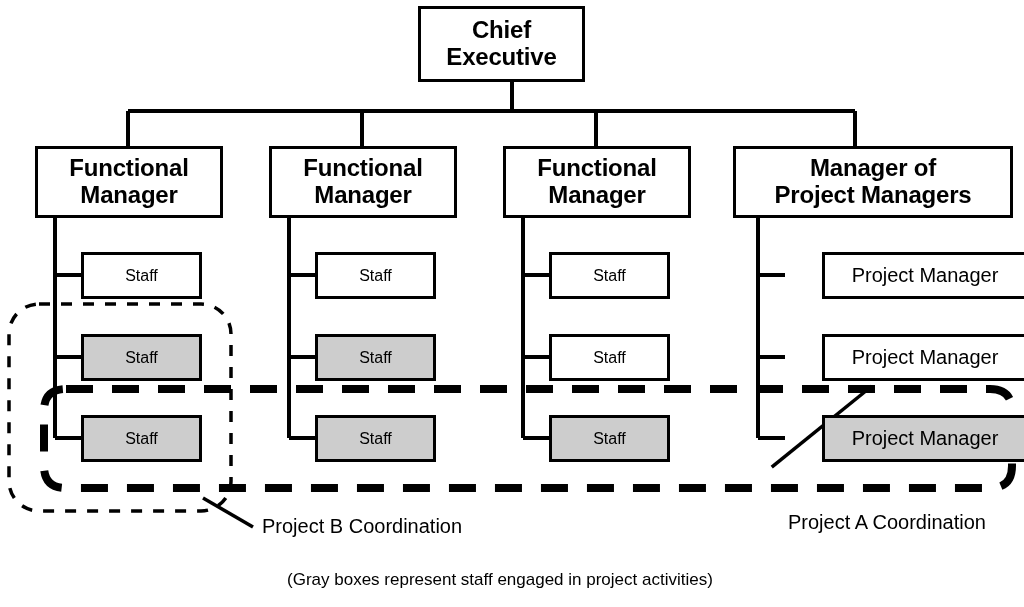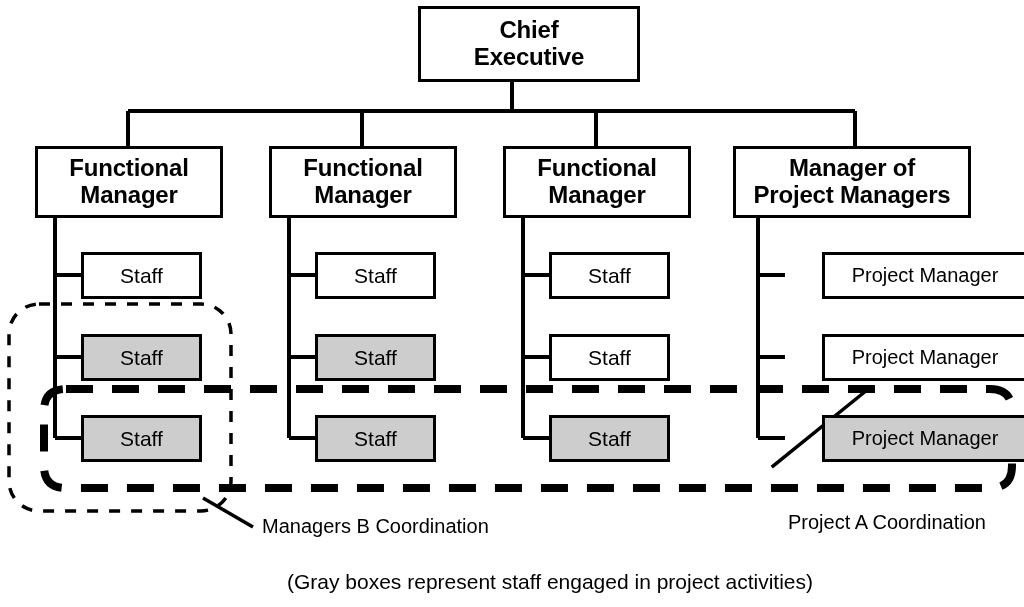--- a/index.html
+++ b/index.html
@@ -40,37 +40,37 @@
   .node-box.gray {
     background: #cdcdcd;
   }
   .node-box.bold-node {
     font-weight: bold;
     font-size: 24px;
     letter-spacing: -0.2px;
   }
   .node-box.plain-node {
     font-weight: normal;
-    font-size: 21px;
+    font-size: 16px;
   }
   .node-box.pm-node {
     font-weight: normal;
     font-size: 20px;
     margin-left: 38px;
   }
   .free-label {
     position: absolute;
     font-size: 20px;
     font-weight: normal;
     white-space: nowrap;
     z-index: 6;
   }
   .caption-label {
     position: absolute;
-    font-size: 21px;
+    font-size: 17px;
     white-space: nowrap;
     z-index: 6;
     text-align: center;
   }
 </style>
 </head>
 <body>
 
 <div id="chart-root">
 
@@ -116,34 +116,34 @@
              Q 1012 488 990 488
              L 66 488
              Q 44 488 44 466
              L 44 411
              Q 44 389 66 389 Z" fill="none" stroke="#000" stroke-width="8" stroke-dasharray="27 19" stroke-linecap="butt"></path>
 
     <line x1="872" y1="386" x2="830" y2="508" stroke="#000" stroke-width="3.5" transform="rotate(32 872 386)"></line>
 
   </svg>
 
-  <div class="node-box bold-node" style="left:418px; top:6px; width:222px; height:76px;">
+  <div class="node-box bold-node" style="left:418px; top:6px; width:167px; height:76px;">
     <span>Chief<br>Executive</span>
   </div>
 
   <div class="node-box bold-node" style="left:35px; top:146px; width:188px; height:72px;">
     <span>Functional<br>Manager</span>
   </div>
   <div class="node-box bold-node" style="left:269px; top:146px; width:188px; height:72px;">
     <span>Functional<br>Manager</span>
   </div>
   <div class="node-box bold-node" style="left:503px; top:146px; width:188px; height:72px;">
     <span>Functional<br>Manager</span>
   </div>
-  <div class="node-box bold-node" style="left:733px; top:146px; width:238px; height:72px;">
+  <div class="node-box bold-node" style="left:733px; top:146px; width:280px; height:72px;">
     <span>Manager of<br>Project Managers</span>
   </div>
 
   <div class="node-box plain-node" style="left:81px; top:252px; width:121px; height:47px;">
     <span>Staff</span>
   </div>
   <div class="node-box plain-node gray" style="left:81px; top:334px; width:121px; height:47px;">
     <span>Staff</span>
   </div>
   <div class="node-box plain-node gray" style="left:81px; top:415px; width:121px; height:47px;">
@@ -173,19 +173,19 @@
   <div class="node-box pm-node" style="left:784px; top:252px; width:206px; height:47px;">
     <span>Project Manager</span>
   </div>
   <div class="node-box pm-node" style="left:784px; top:334px; width:206px; height:47px;">
     <span>Project Manager</span>
   </div>
   <div class="node-box pm-node gray" style="left:784px; top:415px; width:206px; height:47px;">
     <span>Project Manager</span>
   </div>
 
-  <div class="free-label" style="left:262px; top:515px;">Managers B Coordination</div>
+  <div class="free-label" style="left:262px; top:515px;">Project B Coordination</div>
 
   <div class="free-label" style="left:772px; top:511px;margin-left:16px;">Project A Coordination</div>
 
   <div class="caption-label" style="left:287px; top:570px;">(Gray boxes represent staff engaged in project activities)</div>
 
 </div>
 
 </body></html>

